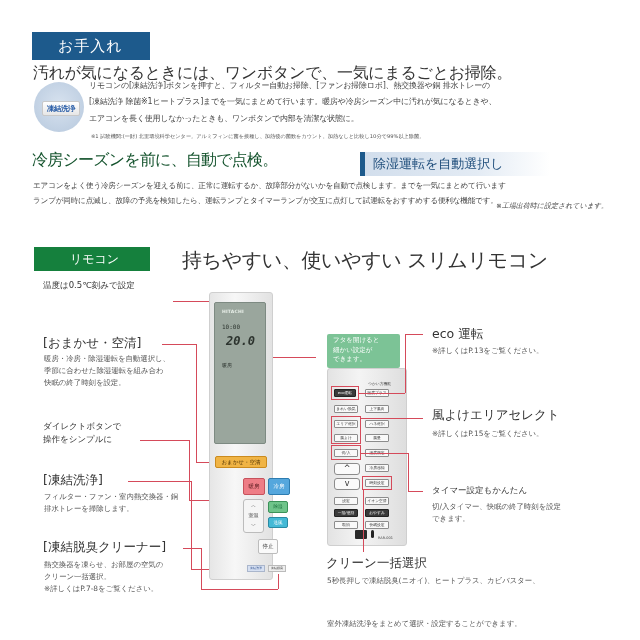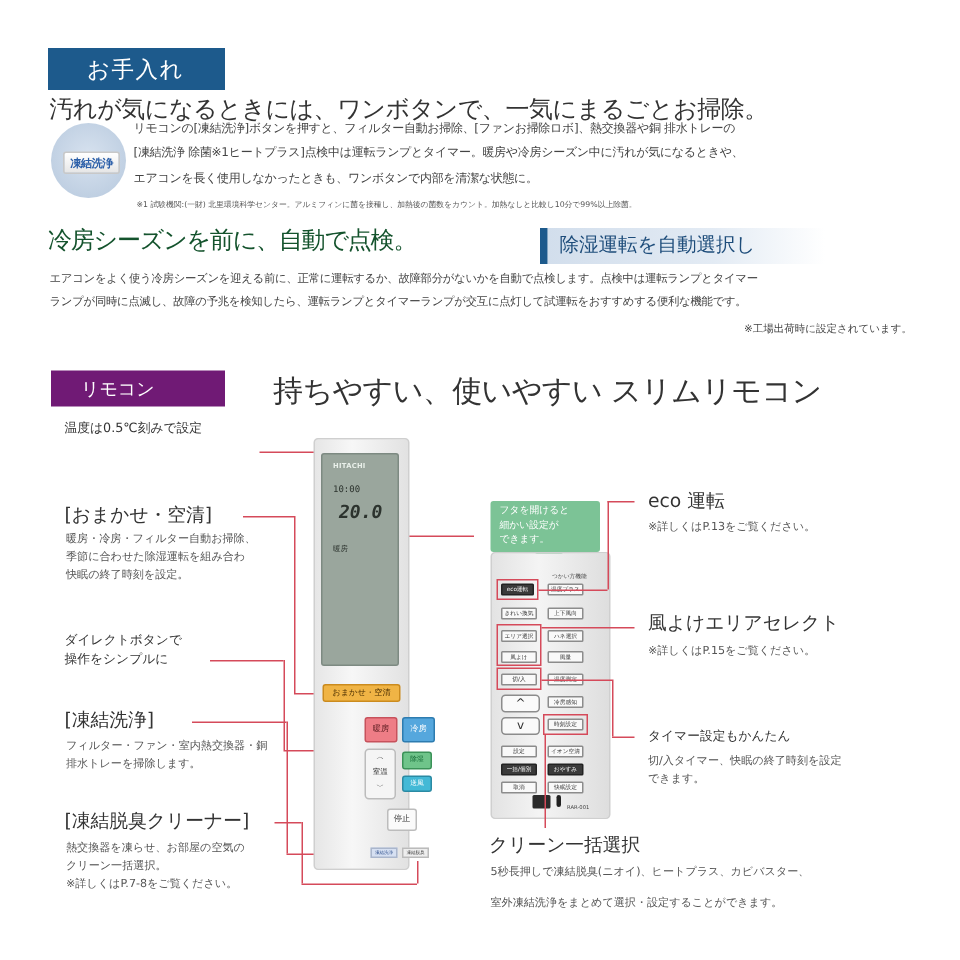--- a/index.html
+++ b/index.html
@@ -12,24 +12,24 @@
   .headline1 { left: 33px; top: 63px; font-size: 16px; color: #333; white-space: nowrap; letter-spacing: -0.3px; }
   .circle { left: 34px; top: 82px; width: 50px; height: 50px; border-radius: 50%; background: radial-gradient(circle at 50% 45%, #d7e2ef 0%, #b6c8dd 100%); }
   .circle-btn { left: 42px; top: 101px; width: 38px; height: 15px; background: linear-gradient(#ffffff, #e6e6e6); border: 1px solid #c8c8c8; border-radius: 2px; font-size: 7.5px; color: #2a5ea8; text-align: center; line-height: 13px; font-weight: bold; white-space: nowrap; letter-spacing: -0.4px; }
   .body1 { left: 89px; font-size: 8px; color: #444; white-space: nowrap; letter-spacing: -0.2px; }
   .note1 { left: 91px; top: 133px; font-size: 5.2px; color: #555; white-space: nowrap; }
 
   
   .headline2 { left: 32px; top: 150px; font-size: 16px; color: #14532d; white-space: nowrap; letter-spacing: -0.8px; }
   .badge2 { left: 360px; top: 152px; width: 190px; height: 24px; background: linear-gradient(90deg, #d2deec 0%, #e3ebf4 60%, rgba(255,255,255,0) 100%); border-left: 5px solid #1d5a8c; padding-left: 8px; font-size: 13px; line-height: 24px; color: #1d4c7a; white-space: nowrap; }
   .body2 { left: 33px; font-size: 7.6px; color: #444; white-space: nowrap; letter-spacing: -0.2px; }
-  .note2 { right: 32px; top: 214px; font-size: 7px; color: #444; white-space: nowrap; }
+  .note2 { right: 32px; top: 201px; font-size: 7px; color: #444; white-space: nowrap; font-style: italic; }
 
   
-  .sec2-tab { left: 34px; top: 247px; width: 116px; height: 24px; background: #701a75; color: #fff; font-size: 12px; line-height: 24px; padding-left: 20px; }
+  .sec2-tab { left: 34px; top: 247px; width: 116px; height: 24px; background: #15803d; color: #fff; font-size: 12px; line-height: 24px; padding-left: 36px; }
   .headline3 { left: 182px; top: 247px; font-size: 20px; color: #333; white-space: nowrap; letter-spacing: -0.4px; }
 
   .callout-title { font-size: 12.5px; color: #333; white-space: nowrap; }
   .callout-small { font-size: 8.5px; color: #333; white-space: nowrap; }
   .callout-body { font-size: 7.4px; color: #555; white-space: nowrap; line-height: 11.5px; }
 
   .rl { position: absolute; background: #d54a5a; }
 
   
   .remote-l { left: 209px; top: 292px; width: 64px; height: 288px; background: linear-gradient(90deg, #e6e6e6, #f7f7f7 40%, #e2e2e2); border: 1px solid #cfcfcf; border-radius: 3px; }
@@ -58,36 +58,36 @@
   .arrow-btn { position: absolute; width: 26px; height: 12px; background: #fafafa; border: 1px solid #8c8c8c; border-radius: 3px; font-size: 8px; line-height: 10px; text-align: center; color: #333; }
 </style>
 </head>
 <body>
 
 <div class="abs sec1-tab">お手入れ</div>
 <div class="abs headline1">汚れが気になるときには、ワンボタンで、一気にまるごとお掃除。</div>
 <div class="abs circle"></div>
 <div class="abs circle-btn">凍結洗浄</div>
 <div class="abs body1" style="top:80px">リモコンの[凍結洗浄]ボタンを押すと、フィルター自動お掃除、[ファンお掃除ロボ]、熱交換器や銅 排水トレーの</div>
-<div class="abs body1" style="top:96px">[凍結洗浄 除菌※1ヒートプラス]点検中は運転ランプとタイマー。暖房や冷房シーズン中に汚れが気になるときや、</div>
+<div class="abs body1" style="top:96px">[凍結洗浄 除菌※1ヒートプラス]までを一気にまとめて行います。暖房や冷房シーズン中に汚れが気になるときや、</div>
 <div class="abs body1" style="top:113px">エアコンを長く使用しなかったときも、ワンボタンで内部を清潔な状態に。</div>
 <div class="abs note1">※1 試験機関:(一財) 北里環境科学センター。アルミフィンに菌を接種し、加熱後の菌数をカウント。加熱なしと比較し10分で99%以上除菌。</div>
 
 <div class="abs headline2">冷房シーズンを前に、自動で点検。</div>
 <div class="abs badge2">除湿運転を自動選択し</div>
-<div class="abs body2" style="top:181px">エアコンをよく使う冷房シーズンを迎える前に、正常に運転するか、故障部分がないかを自動で点検します。点検中は運転ランプとタイマー</div>
+<div class="abs body2" style="top:181px">エアコンをよく使う冷房シーズンを迎える前に、正常に運転するか、故障部分がないかを自動で点検します。までを一気にまとめて行います</div>
 <div class="abs body2" style="top:196px">ランプが同時に点滅し、故障の予兆を検知したら、運転ランプとタイマーランプが交互に点灯して試運転をおすすめする便利な機能です。</div>
 <div class="abs note2">※工場出荷時に設定されています。</div>
 
 <div class="abs sec2-tab">リモコン</div>
 <div class="abs headline3">持ちやすい、使いやすい スリムリモコン</div>
 
 <div class="abs callout-small" style="left:43px;top:280px">温度は0.5℃刻みで設定</div>
 <div class="abs callout-title" style="left:43px;top:335px">[おまかせ・空清]</div>
-<div class="abs callout-body" style="left:44px;top:353px">暖房・冷房・フィルター自動お掃除、</div>
+<div class="abs callout-body" style="left:44px;top:353px">暖房・冷房・除湿運転を自動選択し、</div>
 <div class="abs callout-body" style="left:44px;top:365px">季節に合わせた除湿運転を組み合わ</div>
 <div class="abs callout-body" style="left:44px;top:377px">快眠の終了時刻を設定。</div>
 <div class="abs callout-small" style="left:43px;top:421px">ダイレクトボタンで</div>
 <div class="abs callout-small" style="left:43px;top:434px">操作をシンプルに</div>
 <div class="abs callout-title" style="left:43px;top:472px">[凍結洗浄]</div>
 <div class="abs callout-body" style="left:44px;top:491px">フィルター・ファン・室内熱交換器・銅</div>
 <div class="abs callout-body" style="left:44px;top:503px">排水トレーを掃除します。</div>
 <div class="abs callout-title" style="left:43px;top:539px">[凍結脱臭クリーナー]</div>
 <div class="abs callout-body" style="left:44px;top:559px">熱交換器を凍らせ、お部屋の空気の</div>
 <div class="abs callout-body" style="left:44px;top:571px">クリーン一括選択。</div>
@@ -187,13 +187,13 @@
 
 <div class="abs callout-title" style="left:432px;top:326px">eco 運転</div>
 <div class="abs callout-body" style="left:432px;top:345px">※詳しくはP.13をご覧ください。</div>
 <div class="abs callout-title" style="left:432px;top:407px">風よけエリアセレクト</div>
 <div class="abs callout-body" style="left:432px;top:428px">※詳しくはP.15をご覧ください。</div>
 <div class="abs callout-small" style="left:432px;top:485px">タイマー設定もかんたん</div>
 <div class="abs callout-body" style="left:432px;top:501px">切/入タイマー、快眠の終了時刻を設定</div>
 <div class="abs callout-body" style="left:432px;top:513px">できます。</div>
 <div class="abs callout-title" style="left:326px;top:555px">クリーン一括選択</div>
 <div class="abs callout-body" style="left:327px;top:575px">5秒長押しで凍結脱臭(ニオイ)、ヒートプラス、カビバスター、</div>
-<div class="abs callout-body" style="left:327px;top:596px">室外凍結洗浄をまとめて選択・設定することができます。</div>
+<div class="abs callout-body" style="left:327px;top:618px">室外凍結洗浄をまとめて選択・設定することができます。</div>
 
 </body></html>

